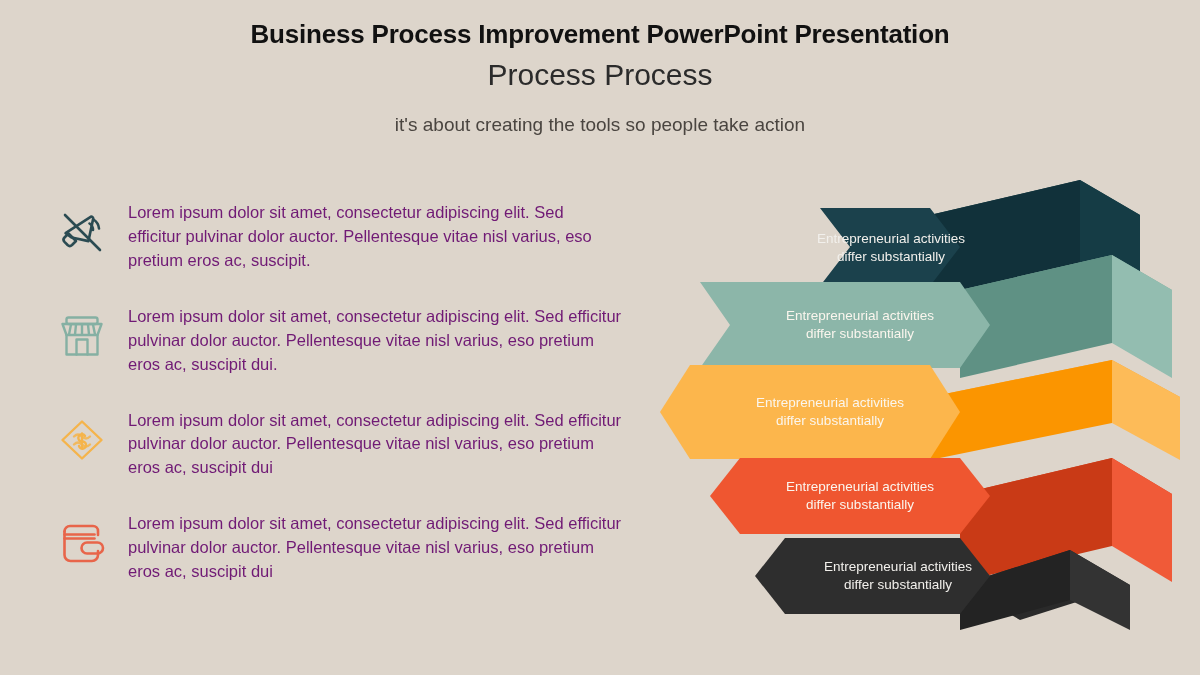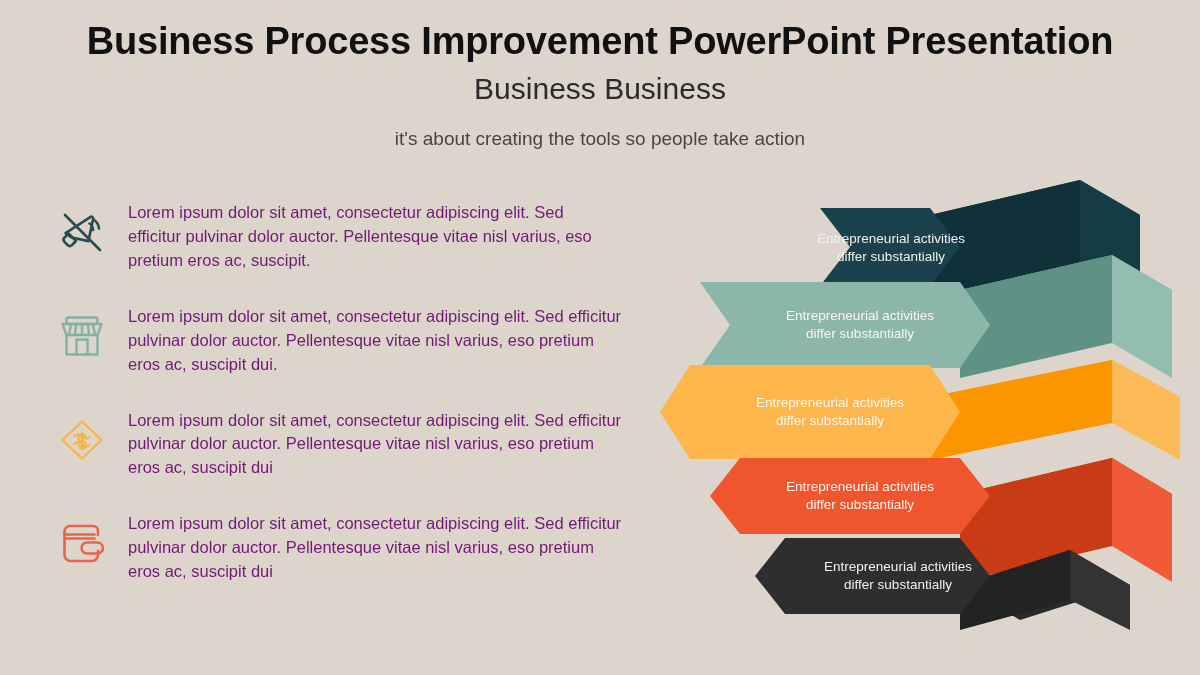--- a/index.html
+++ b/index.html
@@ -25,21 +25,21 @@
   .header {
     position: absolute;
     top: 0;
     left: 0;
     width: 1200px;
     text-align: center;
   }
   .title {
     margin: 0;
     padding-top: 20px;
-    font-size: 38px;
+    font-size: 26px;
     font-weight: bold;
     color: #111111;
     letter-spacing: -0.2px;
     line-height: 1.15;
     font-family: "Liberation Sans", sans-serif;
   }
   .subtitle {
     margin: 0;
     padding-top: 8px;
     font-size: 30px;
@@ -113,21 +113,21 @@
   }
   .chev-label.dark-on-light { fill: #fbf6ee; }
 </style>
 </head>
 <body>
 
 <div class="slide">
 
   <div class="header">
     <h1 class="title">Business Process Improvement PowerPoint Presentation</h1>
-    <h2 class="subtitle">Business Business</h2>
+    <h2 class="subtitle">Process Process</h2>
     <p class="tagline">it's about creating the tools so people take action</p>
   </div>
 
   <div class="bullets">
 
     <div class="bullet-row">
       <span class="bullet-icon">
         <svg width="52" height="52" viewBox="0 0 52 52" fill="none" stroke="#2b4b52" stroke-width="2.6" stroke-linecap="round" stroke-linejoin="round">
           <path d="M11 30.5 L16.5 25 L32.5 9 A2 2 0 0 1 35 10.5 L35 33.5 L18 33.5 Z" transform="rotate(12 26 22)"></path>
           <path d="M8.5 31.5 L12.5 27.5 L20 35 L16 39 A3.2 3.2 0 0 1 11.6 39 L8.5 35.9 A3.2 3.2 0 0 1 8.5 31.5 Z"></path>

